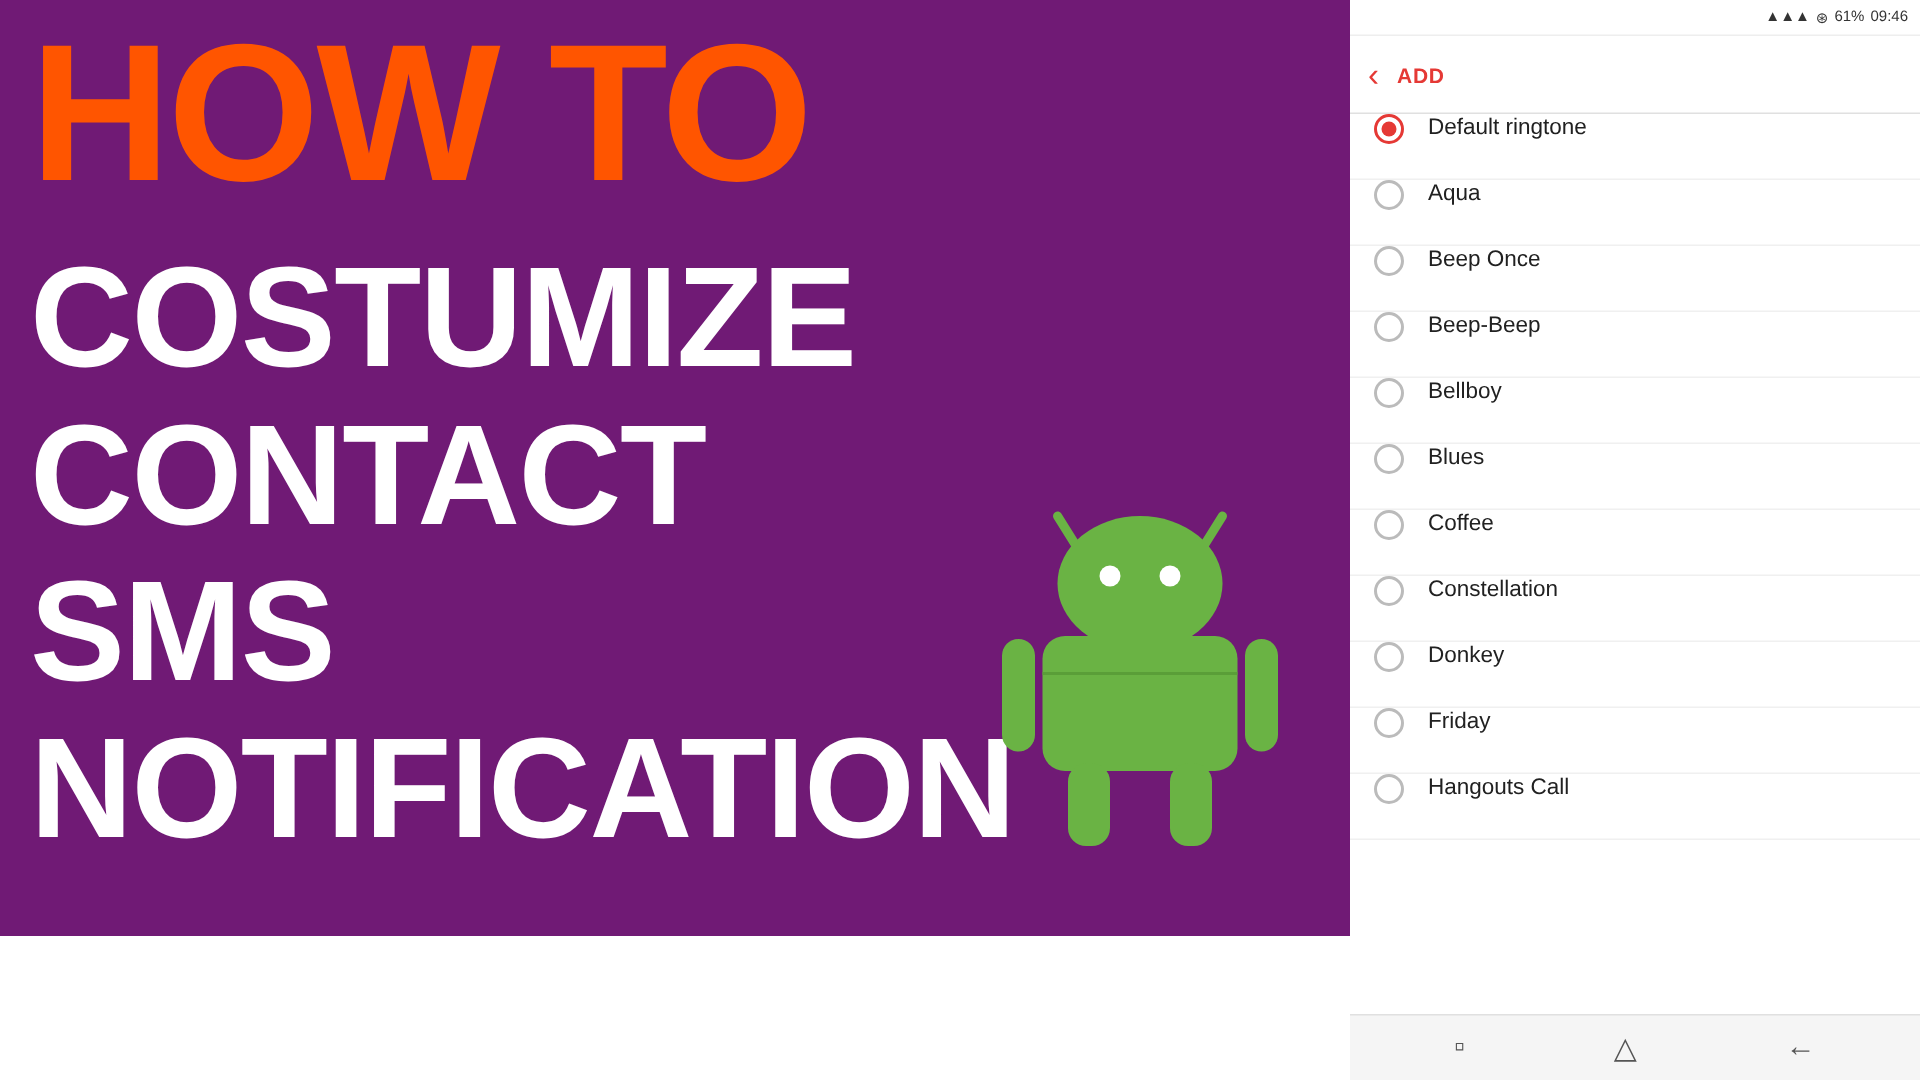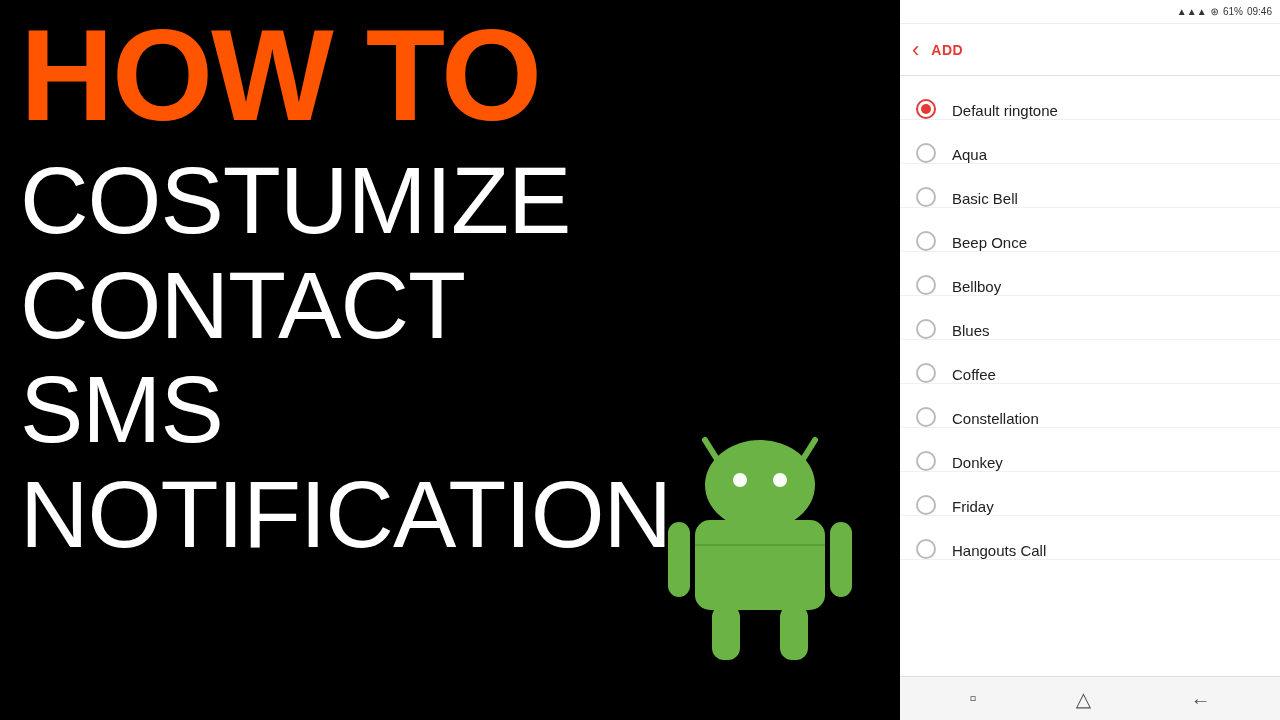--- a/index.html
+++ b/index.html
@@ -7,44 +7,44 @@
       width: 1280px;
       height: 720px;
       overflow: hidden;
       display: flex;
       font-family: sans-serif;
     }
 
     
     .left-panel {
       width: 900px;
-      height: 720px;
-      background: #000000;
+      height: 624px;
+      background: #701a75;
       position: relative;
       overflow: hidden;
       flex-shrink: 0;
     }
 
     .main-title {
       position: absolute;
       top: 10px;
       left: 20px;
       font-size: 130px;
       font-weight: 900;
       color: #FF5500;
       line-height: 1;
       letter-spacing: -2px;
     }
 
     .sub-text {
       position: absolute;
-      top: 148px;
+      top: 160px;
       left: 20px;
       font-size: 95px;
-      font-weight: 400;
+      font-weight: 700;
       color: #fff;
       line-height: 1.1;
       letter-spacing: -1px;
     }
 
     .android-robot {
       position: absolute;
       bottom: 60px;
       right: 30px;
       width: 220px;
@@ -112,21 +112,21 @@
     }
 
     .ringtone-list {
       flex: 1;
       overflow-y: auto;
       background: #fff;
     }
 
     .ringtone-item {
       display: flex;
-      align-items: flex-end;
+      align-items: flex-start;
       height: 44px;
       padding: 0 16px;
       border-bottom: 1px solid #f0f0f0;
       cursor: pointer;
     }
 
     .radio-circle {
       width: 20px;
       height: 20px;
       border-radius: 50%;
@@ -222,25 +222,25 @@
           <div class="radio-inner"></div>
         </div>
         <span class="ringtone-name">Default ringtone</span>
       </div>
       <div class="ringtone-item">
         <div class="radio-circle"></div>
         <span class="ringtone-name">Aqua</span>
       </div>
       <div class="ringtone-item">
         <div class="radio-circle"></div>
-        <span class="ringtone-name">Basic Bell</span>
-      </div>
-      <div class="ringtone-item">
-        <div class="radio-circle"></div>
         <span class="ringtone-name">Beep Once</span>
+      </div>
+      <div class="ringtone-item">
+        <div class="radio-circle"></div>
+        <span class="ringtone-name">Beep-Beep</span>
       </div>
       <div class="ringtone-item">
         <div class="radio-circle"></div>
         <span class="ringtone-name">Bellboy</span>
       </div>
       <div class="ringtone-item">
         <div class="radio-circle"></div>
         <span class="ringtone-name">Blues</span>
       </div>
       <div class="ringtone-item">

